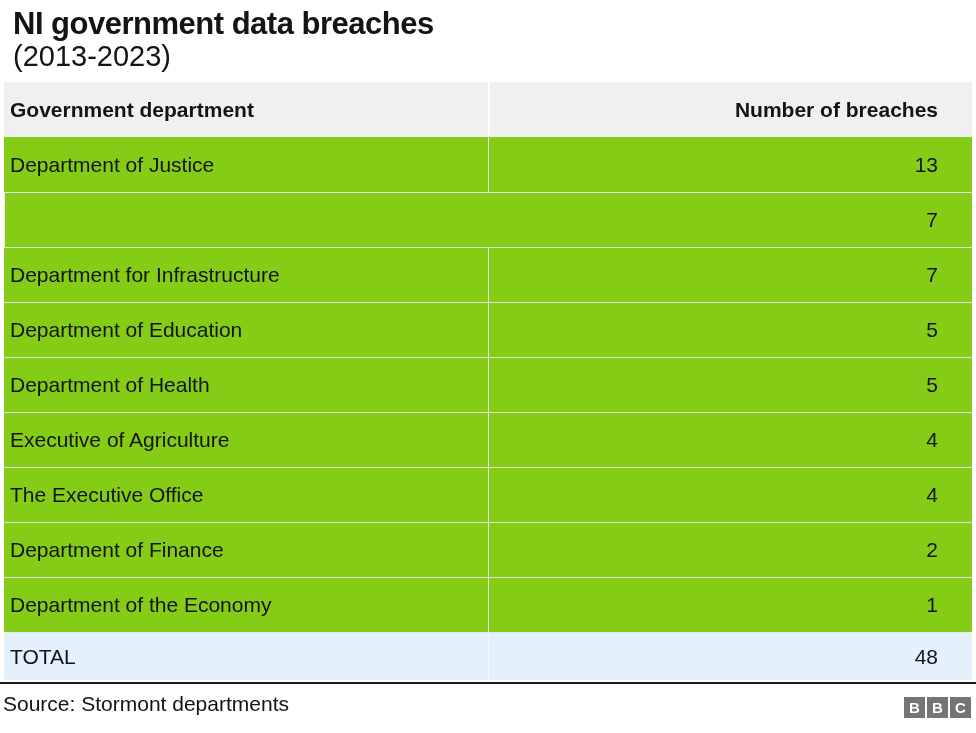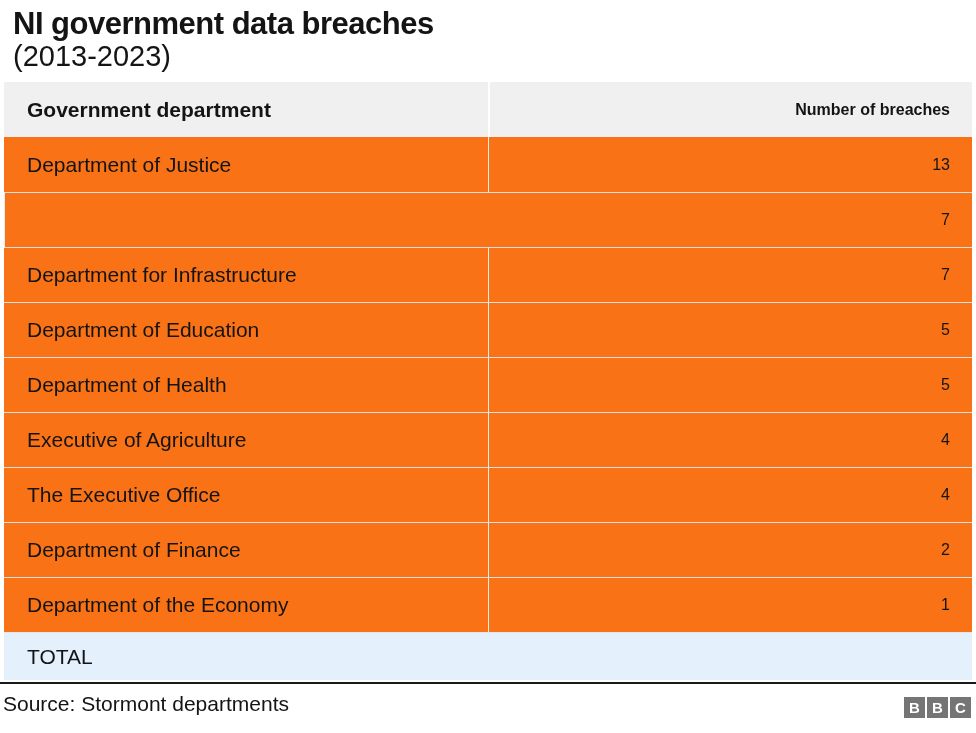--- a/index.html
+++ b/index.html
@@ -26,45 +26,45 @@
   }
   .table-wrap { margin: 11px 4px 0 4px; width: 968px; }
   .t-row { display: flex; box-sizing: border-box; }
   .thead-row {
     height: 55px;
     background: #f0f0f0;
     font-weight: bold;
   }
   .body-row {
     height: 55px;
-    background: #f97316;
+    background: #84cc16;
     border-top: 1px solid #e0e0e0;
   }
   .body-row:first-child { border-top: none; }
   .total-row {
     height: 48px;
     background: #e4f0fb;
     border-top: 1px solid #e0e6eb;
   }
   .cell-dept {
     width: 484px;
     box-sizing: border-box;
-    padding-left: 23px;
+    padding-left: 6px;
     display: flex;
     align-items: center;
     font-size: 21px;
   }
   .cell-num {
     flex: 1;
     box-sizing: border-box;
-    padding-right: 22px;
+    padding-right: 34px;
     display: flex;
     align-items: center;
     justify-content: flex-end;
-    font-size: 16px;
+    font-size: 21px;
     border-left: 1px solid #ececec;
   }
   .thead-row .cell-num { border-left: 2px solid #ffffff; }
   .total-row .cell-num { border-left: 1px solid #f0f7fd; }
   .rule {
     margin-top: 2px;
     height: 2px;
     width: 976px;
     background: #1a1a1a;
   }
@@ -148,20 +148,21 @@
   </div>
 
   <div class="t-row body-row">
     <div class="cell-dept">Department of the Economy</div>
     <div class="cell-num">1</div>
   </div>
 </div>
 
     <div class="t-row total-row">
       <div class="cell-dept">TOTAL</div>
+      <div class="cell-num">48</div>
     </div>
 
   </div>
 
   <div class="rule"></div>
 
   <div class="footer">
     <div class="source">Source: Stormont departments</div>
     <div class="bbc-logo">
       <div class="bbc-block">B</div>

